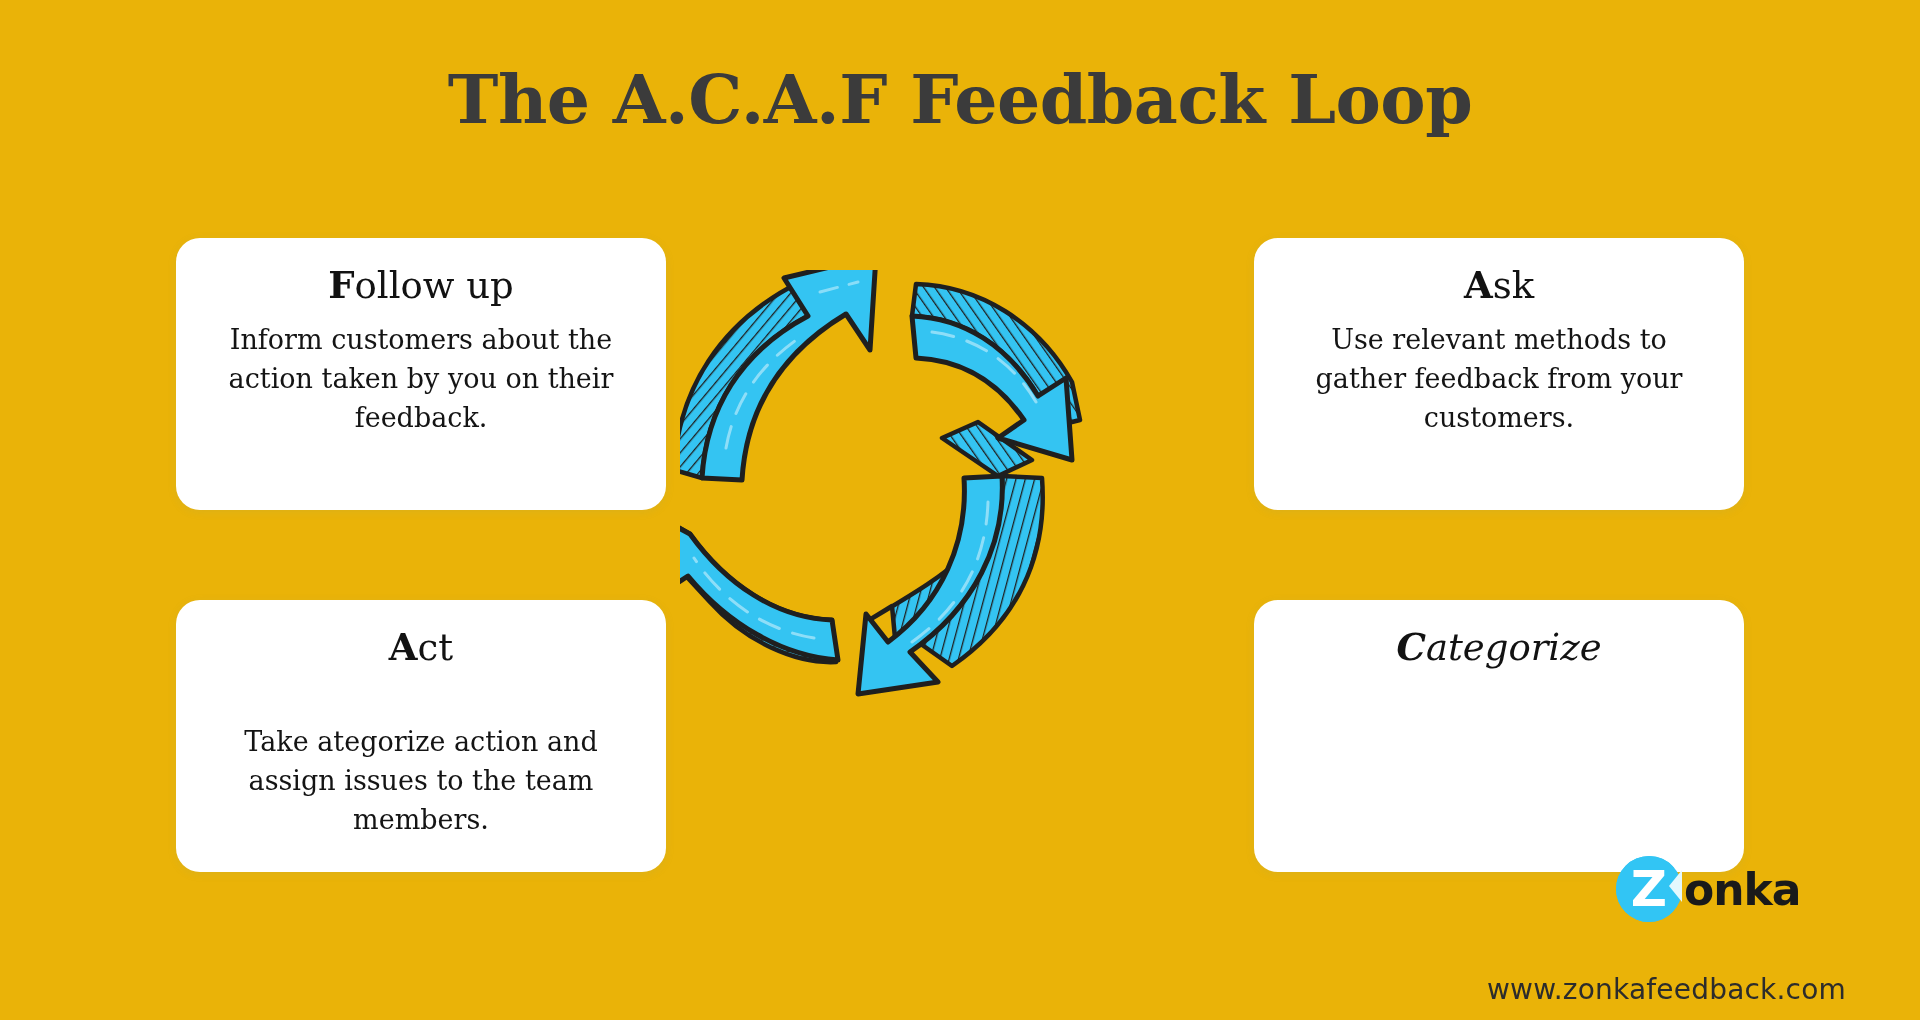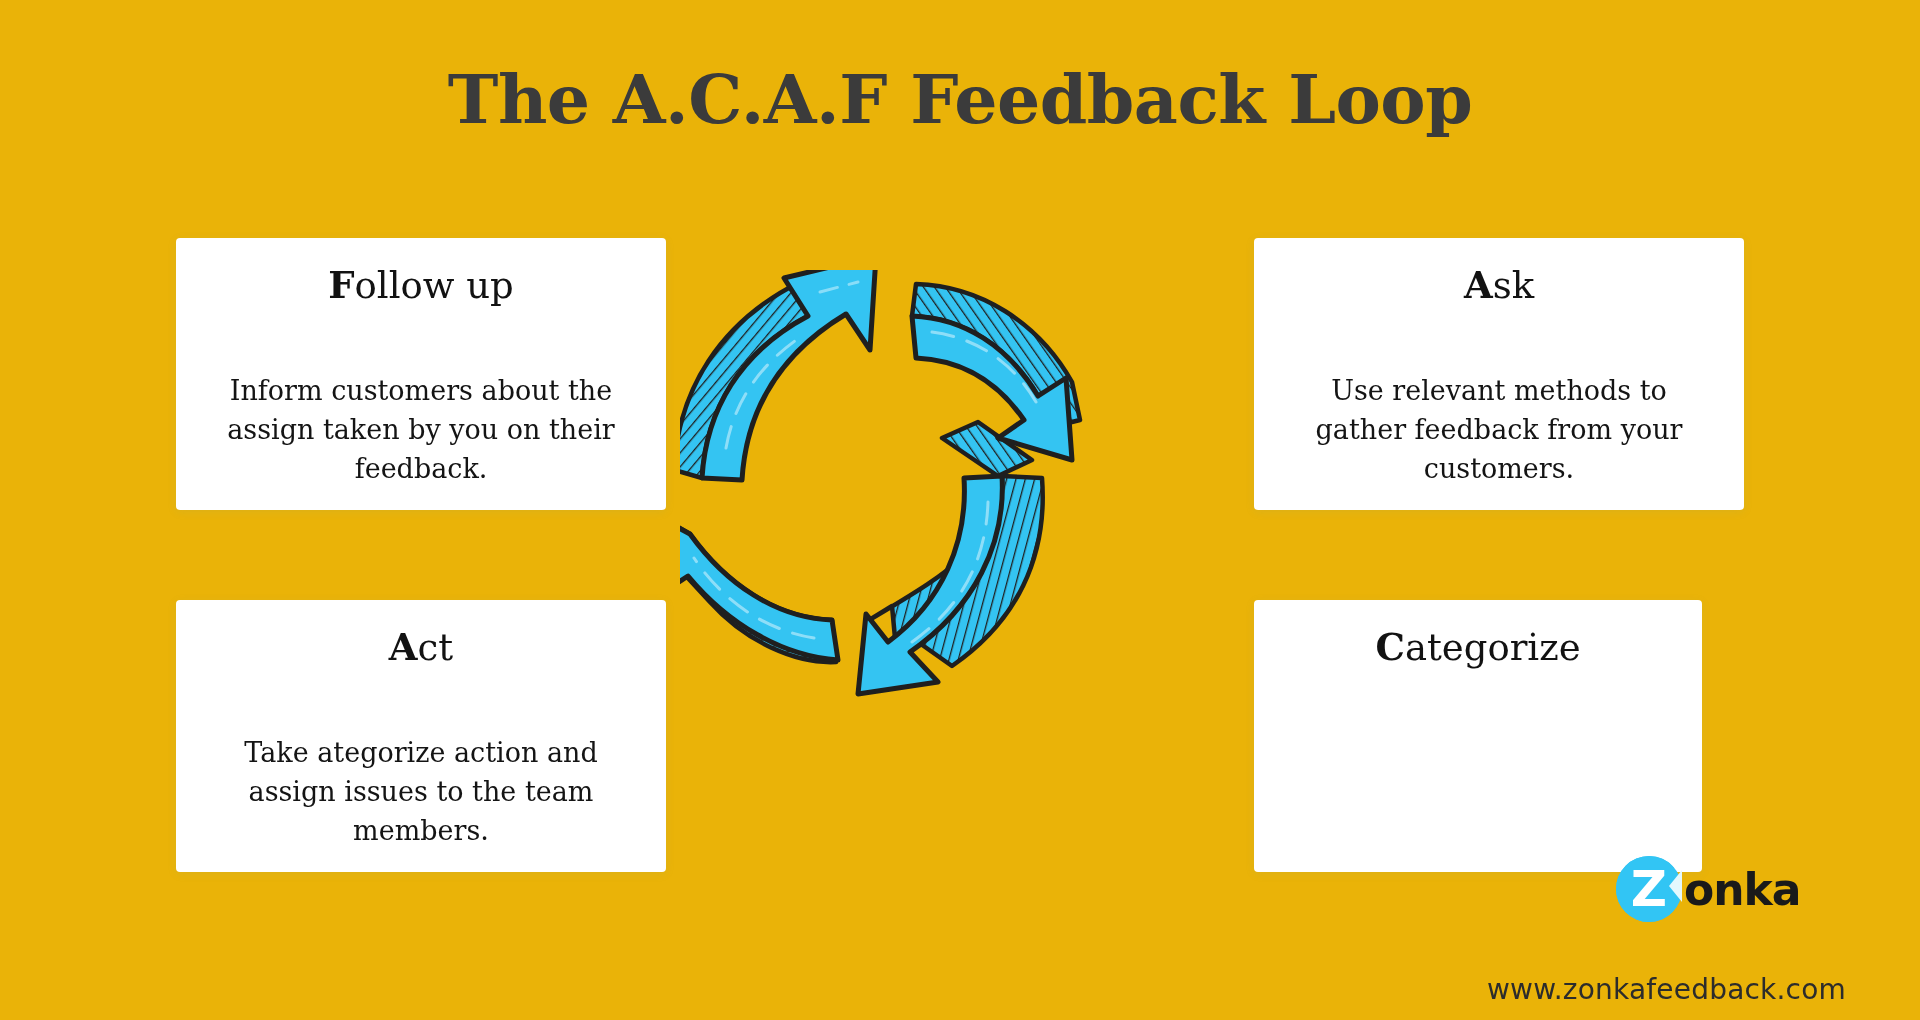--- a/index.html
+++ b/index.html
@@ -35,27 +35,27 @@
     letter-spacing: -0.5px;
     color: #3b3b3b;
     line-height: 1.1;
     white-space: nowrap;
   }
 
   
   .card {
     position: absolute;
     background: #ffffff;
-    border-radius: 4px;
+    border-radius: 24px;
     box-shadow: 0 2px 10px rgba(110, 160, 180, 0.10);
     box-sizing: border-box;
     display: flex;
     flex-direction: column;
     align-items: center;
-    justify-content: space-between;
+    justify-content: flex-start;
     padding: 26px 30px 22px 30px;
   }
   .card-title {
     font-family: "DejaVu Serif", "Liberation Serif", serif;
     font-size: 37px;
     color: #121212;
     line-height: 1.15;
     margin: 0 0 12px 0;
     text-align: center;
     white-space: nowrap;
@@ -66,23 +66,23 @@
   .card-body {
     font-family: "DejaVu Serif", "Liberation Serif", serif;
     font-size: 27px;
     color: #141414;
     line-height: 1.45;
     text-align: center;
     margin: 0;
   }
 
   #card-follow-up { left: 176px;  top: 238px; width: 490px; height: 272px; }
-  #card-ask       { left: 1254px; top: 238px; width: 490px; height: 272px; gap: 16px; }
+  #card-ask       { left: 1254px; top: 238px; width: 490px; height: 272px; }
   #card-act       { left: 176px;  top: 600px; width: 490px; height: 272px; gap: 40px; }
-  #card-categorize{ left: 1254px; top: 600px; width: 448px; height: 272px; }
+  #card-categorize{ left: 1254px; top: 600px; width: 490px; height: 272px; font-style: italic; }
 
   
   #arrow-cycle {
     position: absolute;
     left: 680px;
     top: 270px;
     width: 540px;
     height: 570px;
   }
 
@@ -115,21 +115,21 @@
 <body>
 
 <div id="canvas">
 
   <div id="page-title">The A.C.A.F Feedback Loop</div>
 
   <div class="card" id="card-follow-up">
     <div class="card-title">
       <span class="cap">F</span><span>ollow up</span>
     </div>
-    <div class="card-body">Inform customers about the assign taken by you on their feedback.</div>
+    <div class="card-body">Inform customers about the action taken by you on their feedback.</div>
   </div>
 
   <div class="card" id="card-ask">
     <div class="card-title">
       <span class="cap">A</span><span>sk</span>
     </div>
     <div class="card-body">Use relevant methods to gather feedback from your customers.</div>
   </div>
 
   <div class="card" id="card-act">

